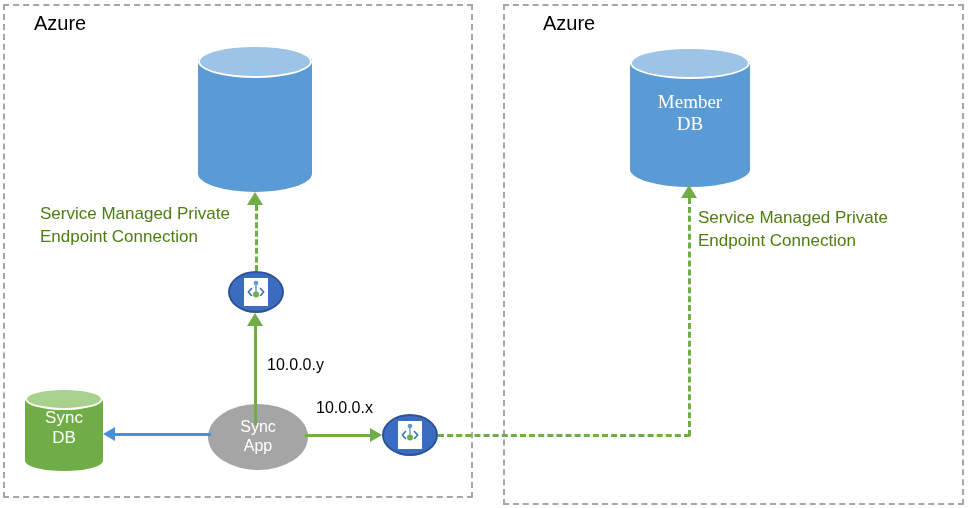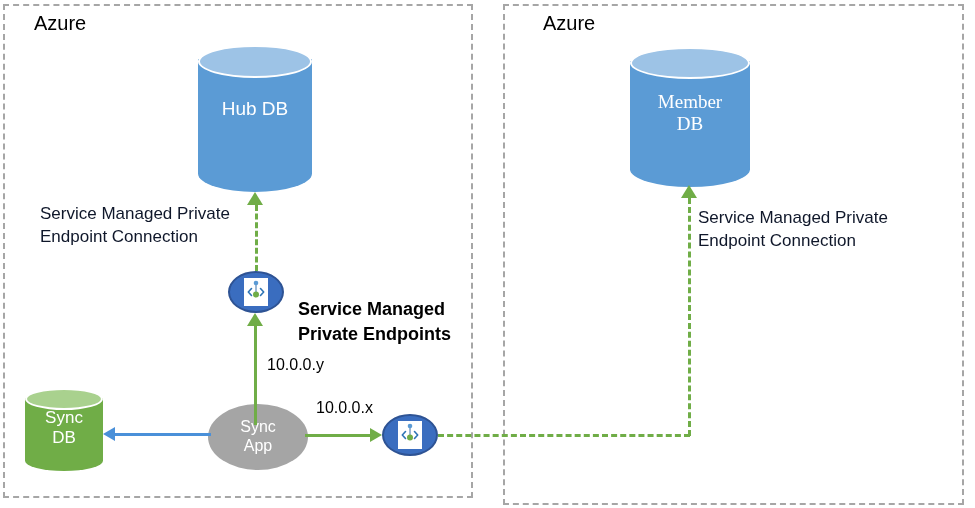--- a/index.html
+++ b/index.html
@@ -164,21 +164,21 @@
     width: 0; height: 0;
     border-top: 7px solid transparent;
     border-bottom: 7px solid transparent;
     border-right: 12px solid #4A90D9;
   }
 
   
   .annotation {
     position: absolute;
     font-size: 17px;
-    color: #0f172a;
+    color: #4d7c0f;
     line-height: 1.33;
     white-space: pre-line;
   }
   .annotation-bold {
     position: absolute;
     font-size: 18px;
     font-weight: bold;
     color: #000000;
     line-height: 1.4;
     white-space: pre-line;
@@ -203,21 +203,20 @@
 
   <div class="azure-box" id="azure-box-left"></div>
   <div class="azure-box" id="azure-box-right"></div>
 
   <div class="azure-label" id="azure-label-left">Azure</div>
   <div class="azure-label" id="azure-label-right">Azure</div>
 
   <div class="cylinder" id="cyl-hub">
     <div class="cyl-body"></div>
     <div class="cyl-top"></div>
-    <div class="cyl-label">Hub DB</div>
   </div>
 
   <div class="cylinder" id="cyl-member">
     <div class="cyl-body"></div>
     <div class="cyl-top"></div>
     <div class="cyl-label" id="member-db-label">Member<br>DB</div>
   </div>
 
   <div class="cylinder" id="cyl-sync">
     <div class="cyl-body"></div>
@@ -264,19 +263,18 @@
   <div class="line v-dash-green" style="left:688px; top:198px; height:238px;"></div>
   <div class="arrow-up" style="left:681px; top:185px;"></div>
 
   <div class="line h-solid-blue" style="left:115px; top:433px; width:96px;"></div>
   <div class="arrow-left-blue" style="left:103px; top:427px;"></div>
 
   <div class="annotation" id="label-smpec-left">Service Managed Private<br>Endpoint Connection</div>
 
   <div class="annotation" id="label-smpec-right">Service Managed Private<br>Endpoint Connection</div>
 
-  <div class="annotation-bold" id="label-smpe-title">Service Managed<br>Private Endpoints</div>
 
   <div class="ip-label" id="label-ip-y">10.0.0.y</div>
 
   <div class="ip-label" id="label-ip-x">10.0.0.x</div>
 
 </div>
 
 </body></html>

